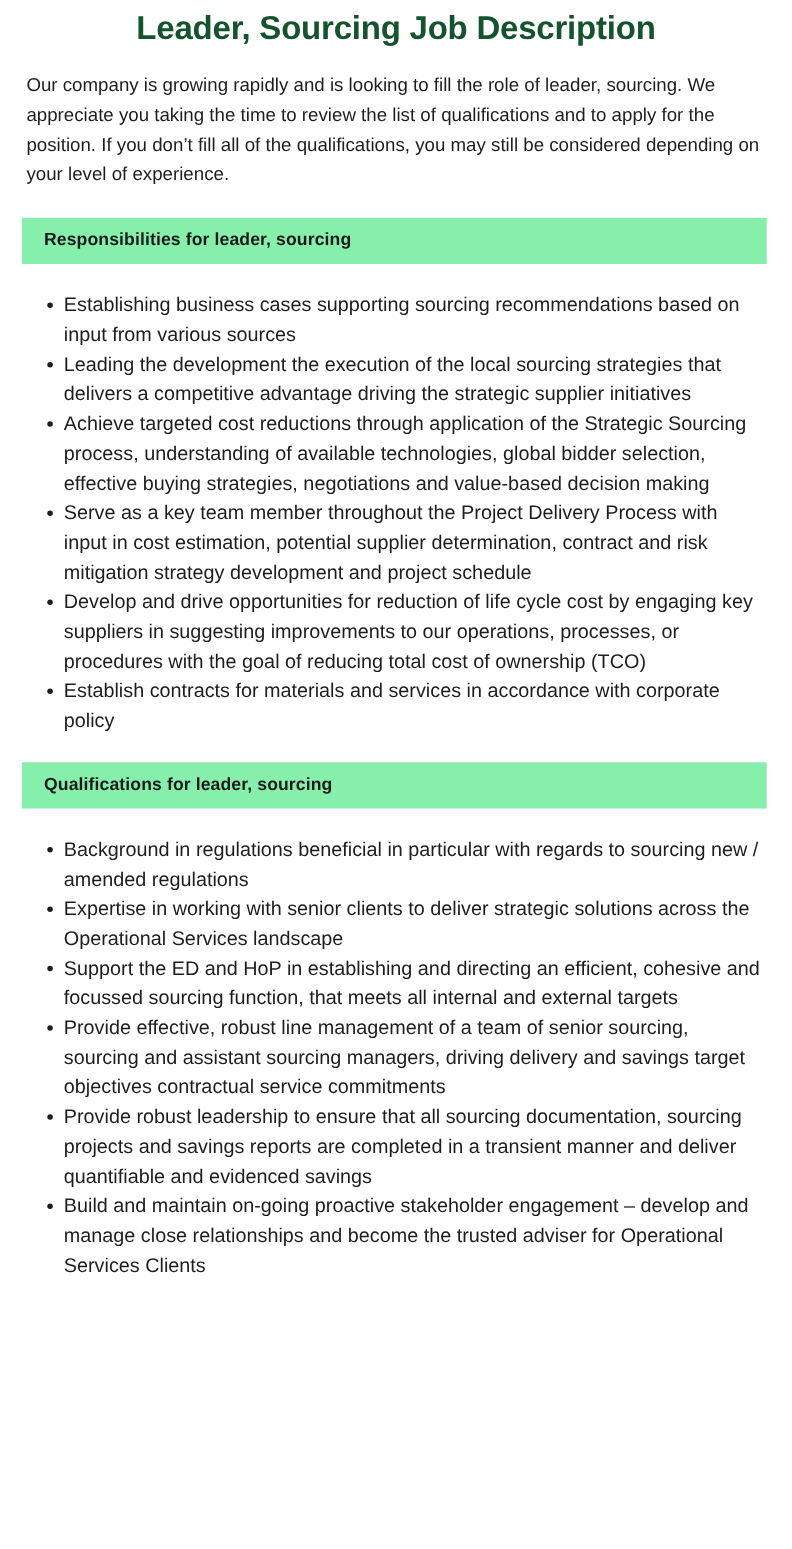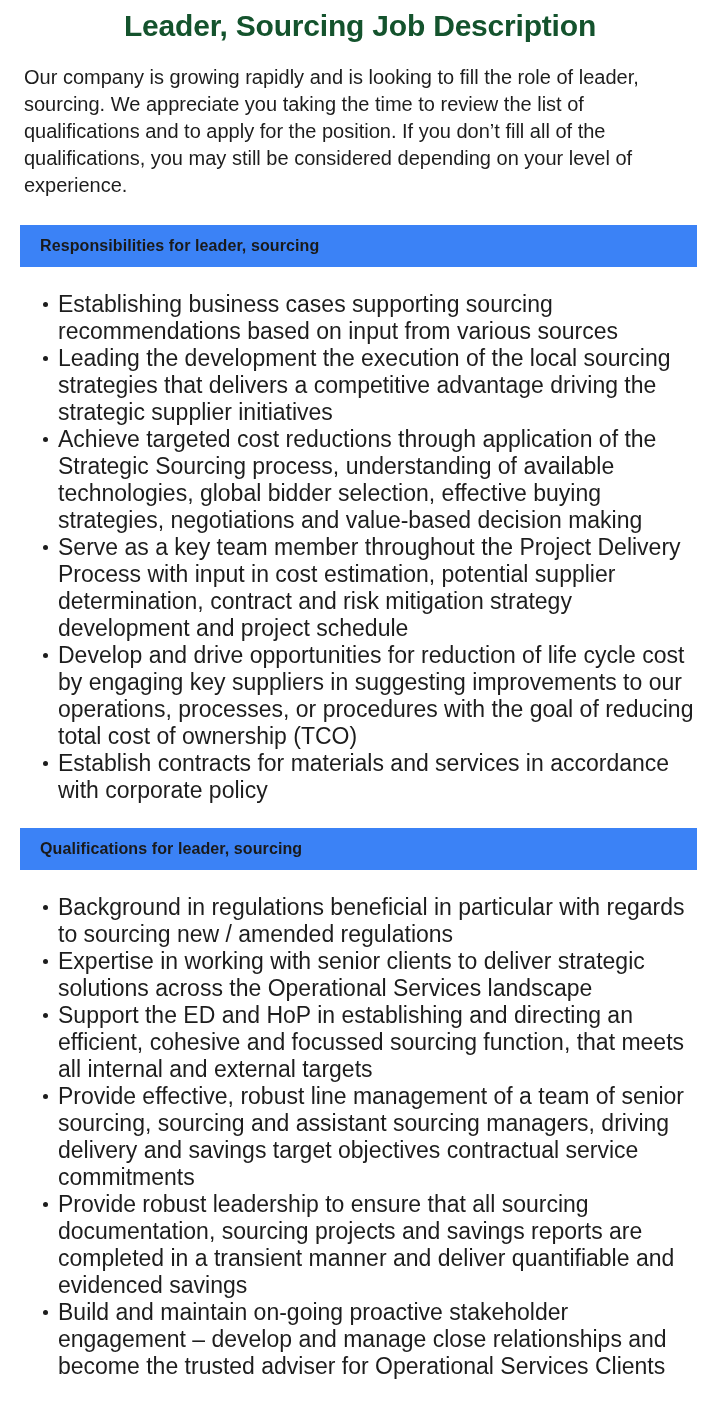--- a/index.html
+++ b/index.html
@@ -30,36 +30,36 @@
     line-height: 40px;
     font-weight: 700;
     letter-spacing: -0.2px;
     color: #14532d;
   }
 
   
   .intro {
     margin: 18px 0 0 0;
     padding: 0 25px 0 24px;
-    font-size: 20px;
+    font-size: 17px;
     line-height: 27px;
     color: #1d1d1d;
     font-weight: 400;
   }
 
   
   .section {
     margin-top: 26px;
   }
   .section + .section {
     margin-top: 24px;
   }
 
   .section-header {
-    background: #3b82f6;
+    background: #86efac;
     margin: 0 23px 0 20px;
     padding: 11px 0 11px 20px;
     box-sizing: border-box;
   }
   .section-header-text {
     font-size: 16px;
     line-height: 20px;
     font-weight: 700;
     color: #1a1a1a;
     letter-spacing: 0.1px;
@@ -68,21 +68,21 @@
   
   .bullet-list {
     list-style: none;
     margin: 24px 0 0 0;
     padding: 0 25px 0 0;
   }
   .bullet-item {
     position: relative;
     margin: 0 0 0 0;
     padding: 0 0 0 58px;
-    font-size: 23px;
+    font-size: 18px;
     line-height: 27px;
     color: #1d1d1d;
   }
   .bullet-item::before {
     content: "";
     position: absolute;
     left: 43px;
     top: 11px;
     width: 5px;
     height: 5px;

